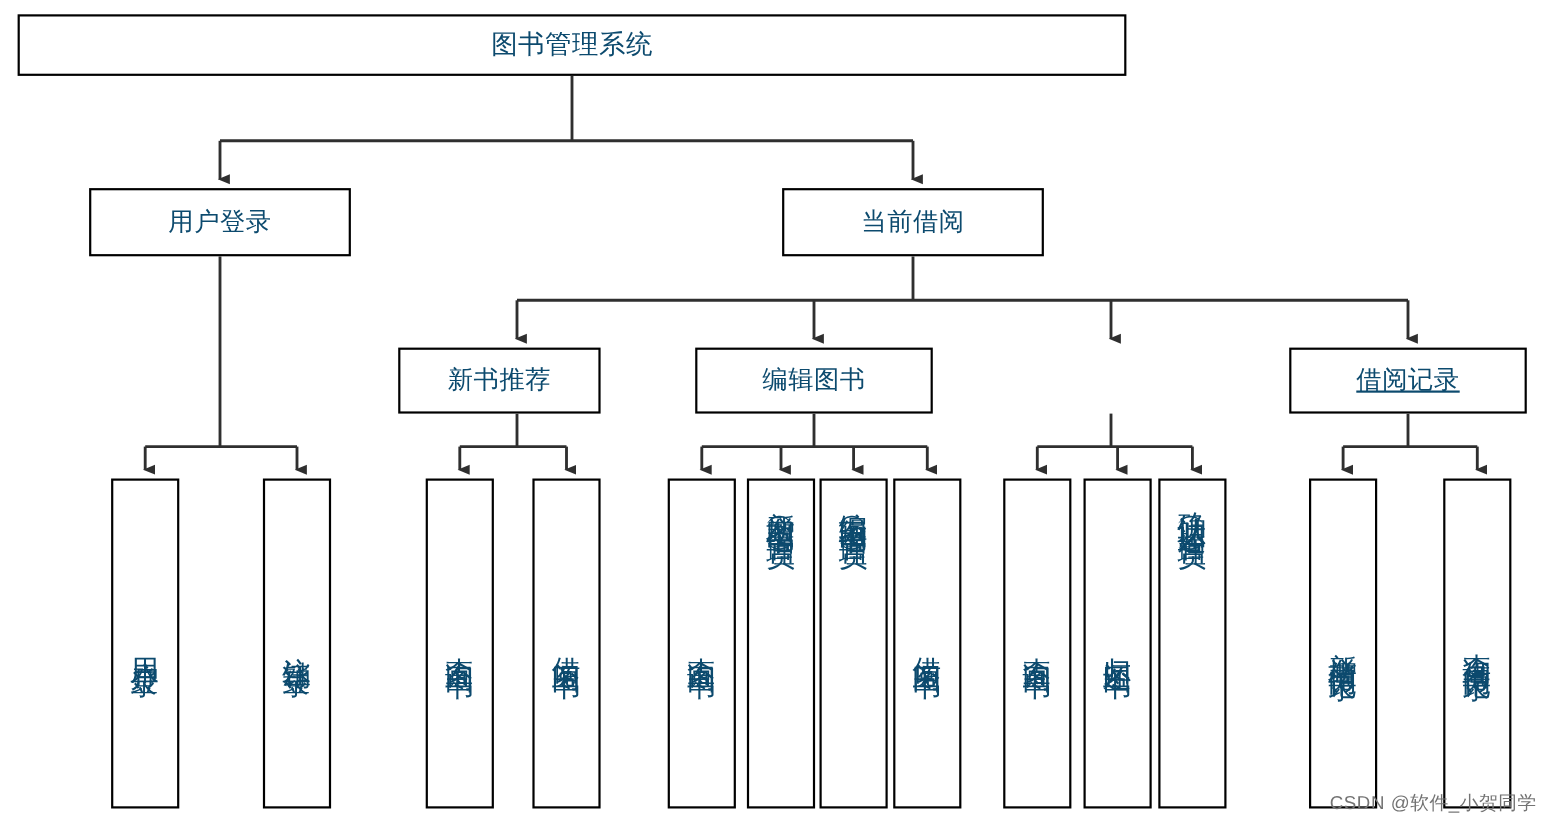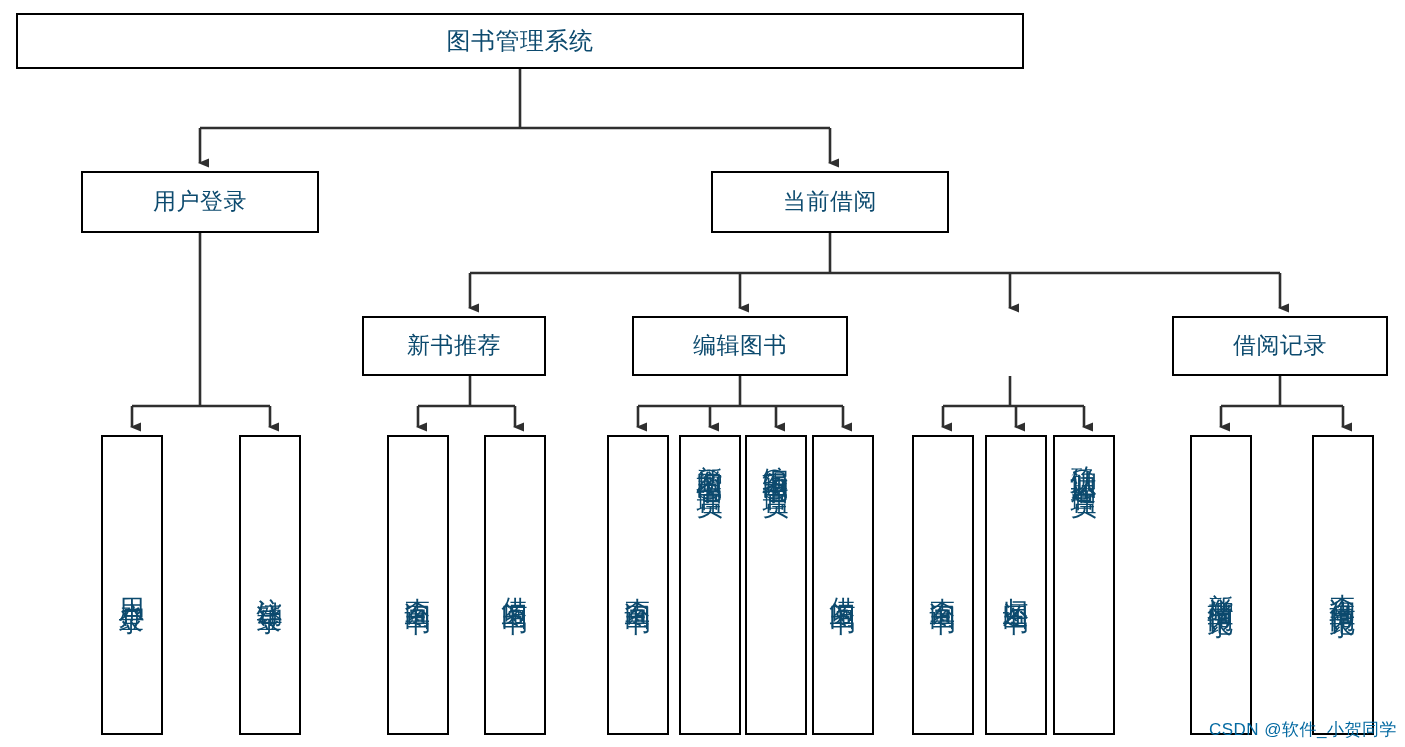--- a/index.html
+++ b/index.html
@@ -66,21 +66,21 @@
     font-size: 26px;
     line-height: 1.0;
     letter-spacing: 4px;
     white-space: nowrap;
   }
   #watermark {
     position: absolute;
     right: 8px;
     bottom: 6px;
     font-size: 17px;
-    color: #0369a1;
+    color: #737373;
     letter-spacing: 0.5px;
     z-index: 5;
     white-space: nowrap;
   }
 </style>
 </head>
 <body>
 
 <div id="diagram-root">
 
@@ -144,21 +144,21 @@
   <div class="node horizontal" style="left:711px; top:171px; width:238px; height:62px;">
     <span class="node-label">当前借阅</span>
   </div>
 
   <div class="node horizontal" style="left:362px; top:316px; width:184px; height:60px;">
     <span class="node-label">新书推荐</span>
   </div>
   <div class="node horizontal" style="left:632px; top:316px; width:216px; height:60px;">
     <span class="node-label">编辑图书</span>
   </div>
-  <div class="node horizontal" style="left:1172px; top:316px; width:216px; height:60px;">
+  <div class="node horizontal" style="left:1172px; top:316px; width:216px; height:60px;text-decoration:underline;">
     <span class="node-label">借阅记录</span>
   </div>
 
   <div class="node vertical centered" style="left:101px; top:435px; width:62px; height:300px;">
     <span class="node-label">用户登录</span>
   </div>
   <div class="node vertical centered" style="left:239px; top:435px; width:62px; height:300px;">
     <span class="node-label">注销登录</span>
   </div>
 

